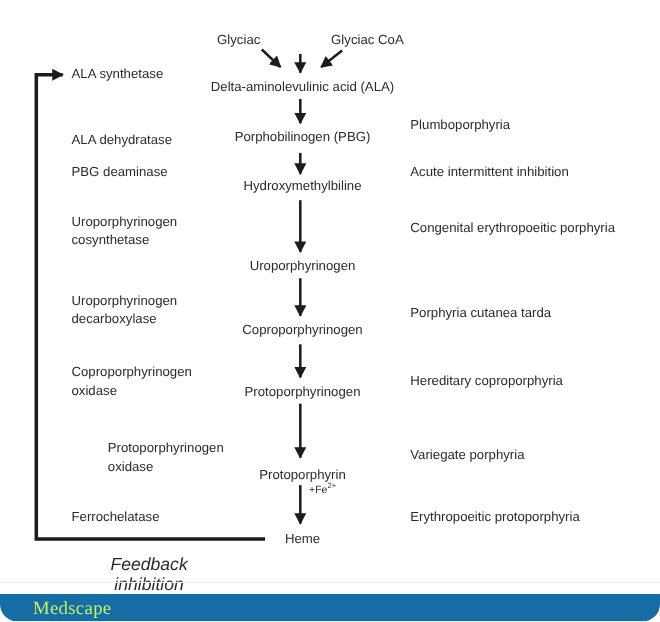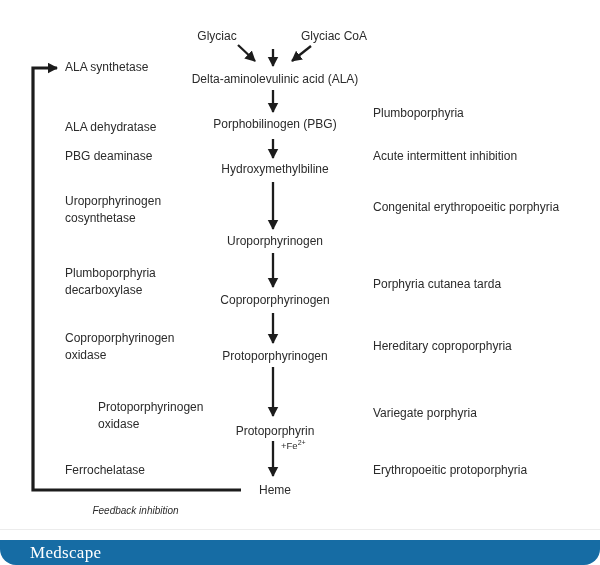--- a/index.html
+++ b/index.html
@@ -8,26 +8,26 @@
     font-family:"Liberation Sans","DejaVu Sans",sans-serif;font-size:12px;color:#2b2b2b;border-radius:16px;
   }
   .lbl{position:absolute;line-height:17px;}
   .left-col{left:65px;width:132px;text-align:left;}
   .center-col{left:165px;width:220px;text-align:center;white-space:nowrap;}
   .right-col{left:373px;white-space:nowrap;}
   .substrate{position:absolute;width:110px;text-align:center;white-space:nowrap;}
   .cofactor{position:absolute;left:281px;top:439px;font-size:9.5px;color:#2b2b2b;}
   .cofactor sup{font-size:7px;}
   .feedback-caption{position:absolute;left:68px;top:505px;width:135px;text-align:center;
-    font-style:italic;font-size:10px;}
+    font-style:italic;font-size:16px;}
   svg.arrows{position:absolute;left:0;top:0;}
   .footer-rule{position:absolute;left:0;top:529px;width:600px;height:1px;background:#ececec;}
   .footer-bar{position:absolute;left:0;top:540px;width:600px;height:25px;background:#166ca4;
     display:flex;align-items:center;}
-  .brand{font-family:"Liberation Serif","DejaVu Serif",serif;color:#ffffff;font-size:17px;
+  .brand{font-family:"Liberation Serif","DejaVu Serif",serif;color:#bef264;font-size:17px;
     margin-left:30px;letter-spacing:0.3px;}
 </style>
 </head>
 <body>
 
 <div class="canvas">
 
   <svg class="arrows" width="600" height="540" viewBox="0 0 600 540">
     <defs>
       <marker id="ah" markerUnits="userSpaceOnUse" markerWidth="13" markerHeight="12" refX="9.5" refY="5.5" orient="auto">
@@ -61,21 +61,21 @@
   <div class="lbl center-col" style="top:348px;">Protoporphyrinogen</div>
   <div class="lbl center-col" style="top:423px;">Protoporphyrin</div>
   <div class="lbl center-col" style="top:482px;">Heme</div>
 
   <div class="cofactor"><span>+Fe</span><sup>2+</sup></div>
 
   <div class="lbl left-col" style="top:59px;">ALA synthetase</div>
   <div class="lbl left-col" style="top:119px;">ALA dehydratase</div>
   <div class="lbl left-col" style="top:148px;">PBG deaminase</div>
   <div class="lbl left-col" style="top:193px;">Uroporphyrinogen cosynthetase</div>
-  <div class="lbl left-col" style="top:265px;">Plumboporphyria decarboxylase</div>
+  <div class="lbl left-col" style="top:265px;">Uroporphyrinogen decarboxylase</div>
   <div class="lbl left-col" style="top:330px;">Coproporphyrinogen oxidase</div>
   <div class="lbl left-col" style="top:399px;margin-left:33px;">Protoporphyrinogen oxidase</div>
   <div class="lbl right-col" style="top:105px;">Plumboporphyria</div>
 
   <div class="lbl left-col" style="top:462px;">Ferrochelatase</div>
   <div class="lbl right-col" style="top:148px;">Acute intermittent inhibition</div>
   <div class="lbl right-col" style="top:276px;">Porphyria cutanea tarda</div>
   <div class="lbl right-col" style="top:199px;">Congenital erythropoeitic porphyria</div>
   <div class="lbl right-col" style="top:338px;">Hereditary coproporphyria</div>
   <div class="lbl right-col" style="top:405px;">Variegate porphyria</div>

